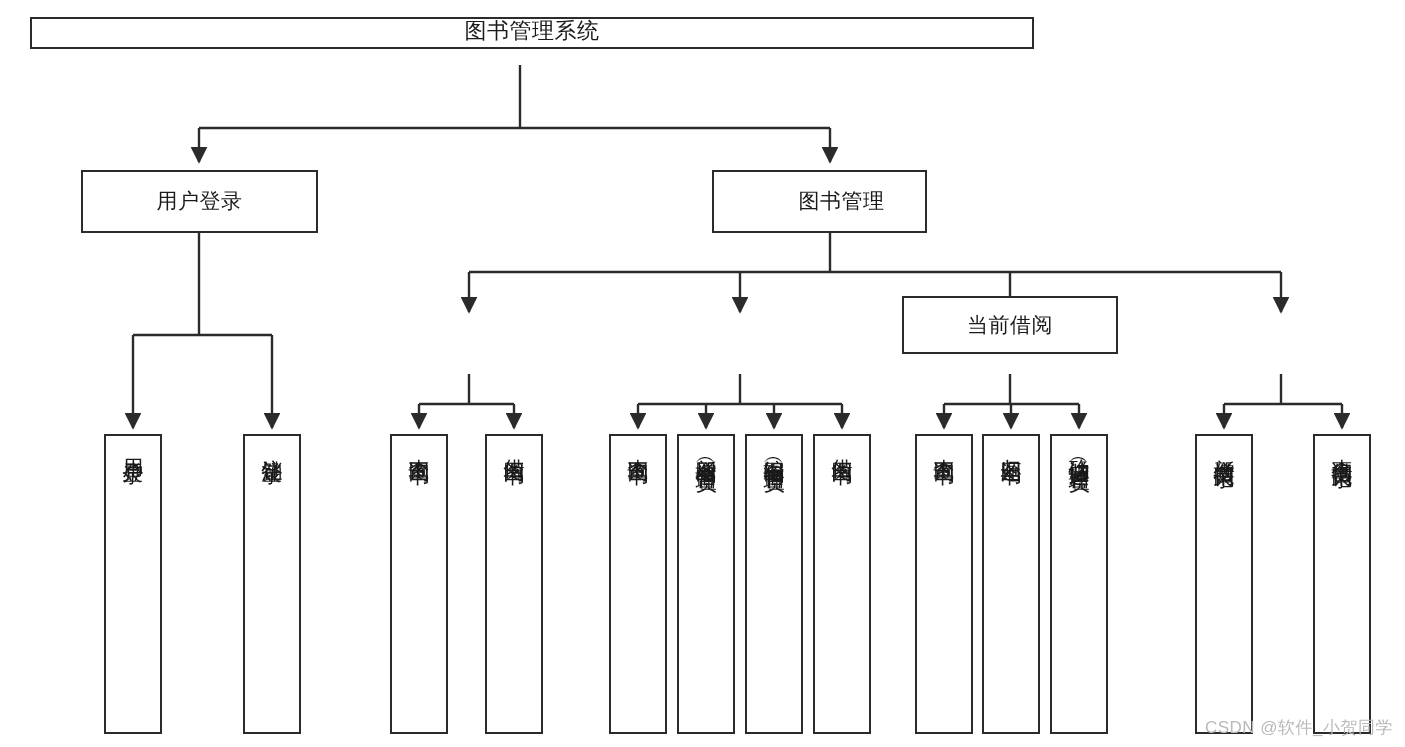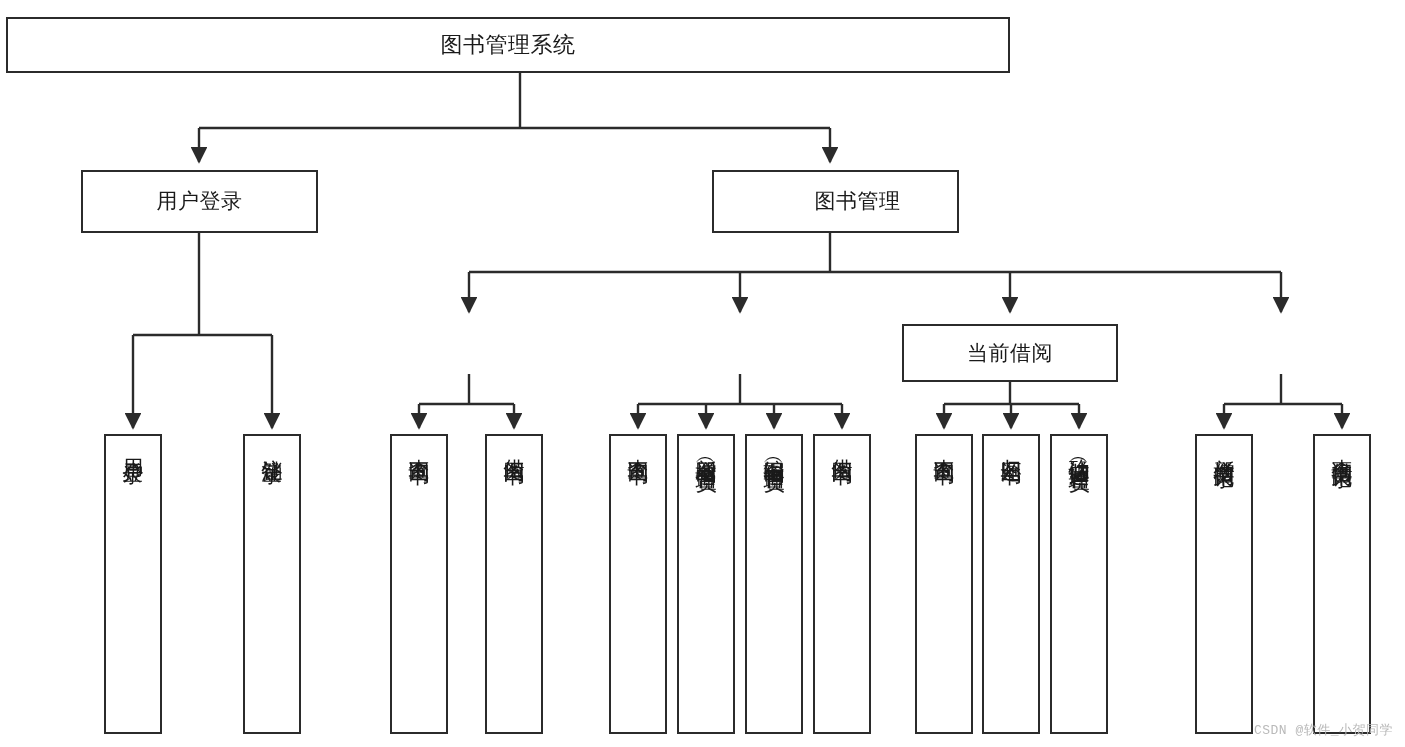--- a/index.html
+++ b/index.html
@@ -62,26 +62,26 @@
     text-orientation: upright;
     font-size: 21px;
     line-height: 1.05;
     letter-spacing: 2px;
     white-space: nowrap;
   }
   .watermark {
     position: absolute;
     right: 12px;
     bottom: 8px;
-    font-size: 13px;
+    font-size: 17px;
     color: #b9b9b9;
     letter-spacing: 0.5px;
     z-index: 5;
     white-space: nowrap;
-    font-family: Liberation Mono, monospace;
+    font-family: Liberation Sans, sans-serif;
   }
 </style>
 </head>
 <body>
 
 <div id="canvas">
 
   <svg id="wires" viewBox="0 0 1405 747" xmlns="http://www.w3.org/2000/svg">
     <defs>
       <marker id="arrow" viewBox="0 0 10 10" refX="9" refY="5" markerWidth="7" markerHeight="7" orient="auto-start-reverse">
@@ -125,32 +125,32 @@
       <path d="M 1011 404 L 1011 428" marker-end="url(#arrow)"></path>
       <path d="M 1079 404 L 1079 428" marker-end="url(#arrow)"></path>
 
       <path d="M 1281 374 L 1281 404"></path>
       <path d="M 1224 404 L 1342 404"></path>
       <path d="M 1224 404 L 1224 428" marker-end="url(#arrow)"></path>
       <path d="M 1342 404 L 1342 428" marker-end="url(#arrow)"></path>
     </g>
   </svg>
 
-  <div class="node h-node root" style="left:6px; top:17px; width:1004px; height:56px;">
+  <div class="node h-node root" style="left:30px; top:17px; width:1004px; height:32px;font-family:Liberation Mono, monospace;">
     <span class="lbl">图书管理系统</span>
   </div>
 
   <div class="node h-node" style="left:81px; top:170px; width:237px; height:63px;">
     <span class="lbl">用户登录</span>
   </div>
-  <div class="node h-node" style="left:712px; top:170px; width:247px; height:63px;padding-left:44px;">
+  <div class="node h-node" style="left:712px; top:170px; width:215px; height:63px;padding-left:44px;">
     <span class="lbl">图书管理</span>
   </div>
 
-  <div class="node h-node" style="left:902px; top:324px; width:216px; height:58px;">
+  <div class="node h-node" style="left:902px; top:296px; width:216px; height:58px;">
     <span class="lbl">当前借阅</span>
   </div>
 
   <div class="node v-node" style="left:104px; top:434px; width:58px; height:300px;">
     <span class="lbl">用户登录</span>
   </div>
   <div class="node v-node" style="left:243px; top:434px; width:58px; height:300px;">
     <span class="lbl">注销登录</span>
   </div>
 

